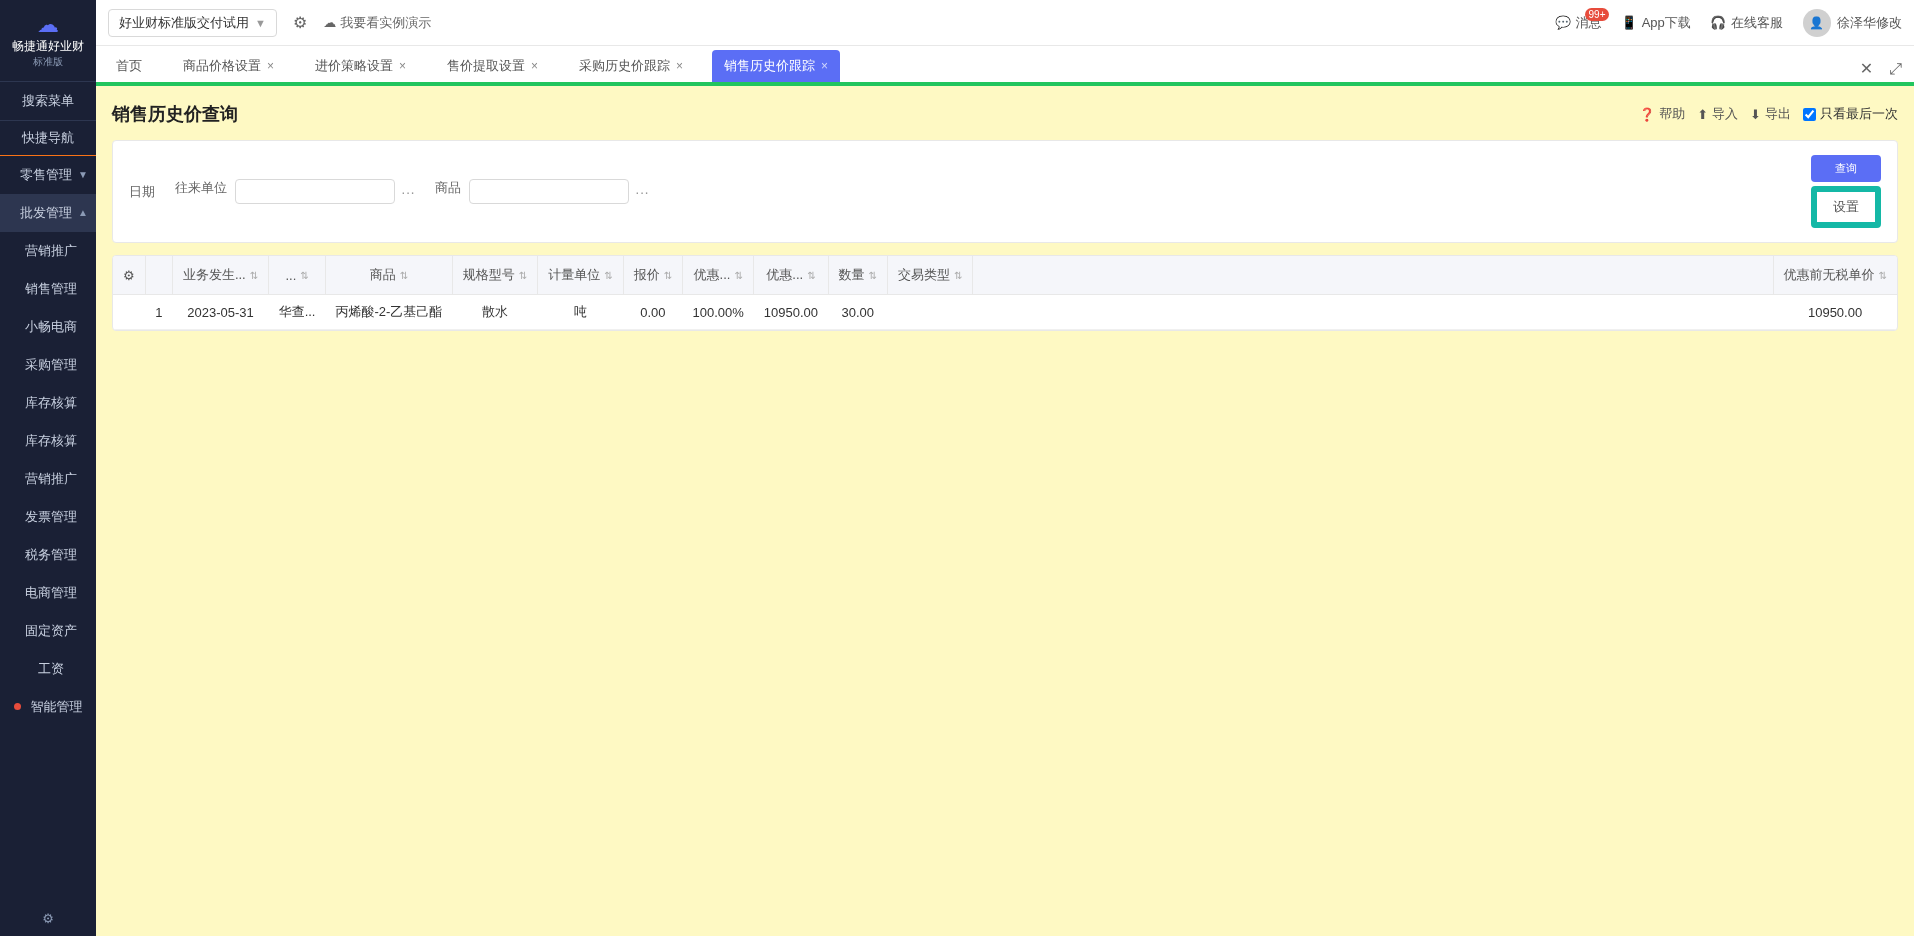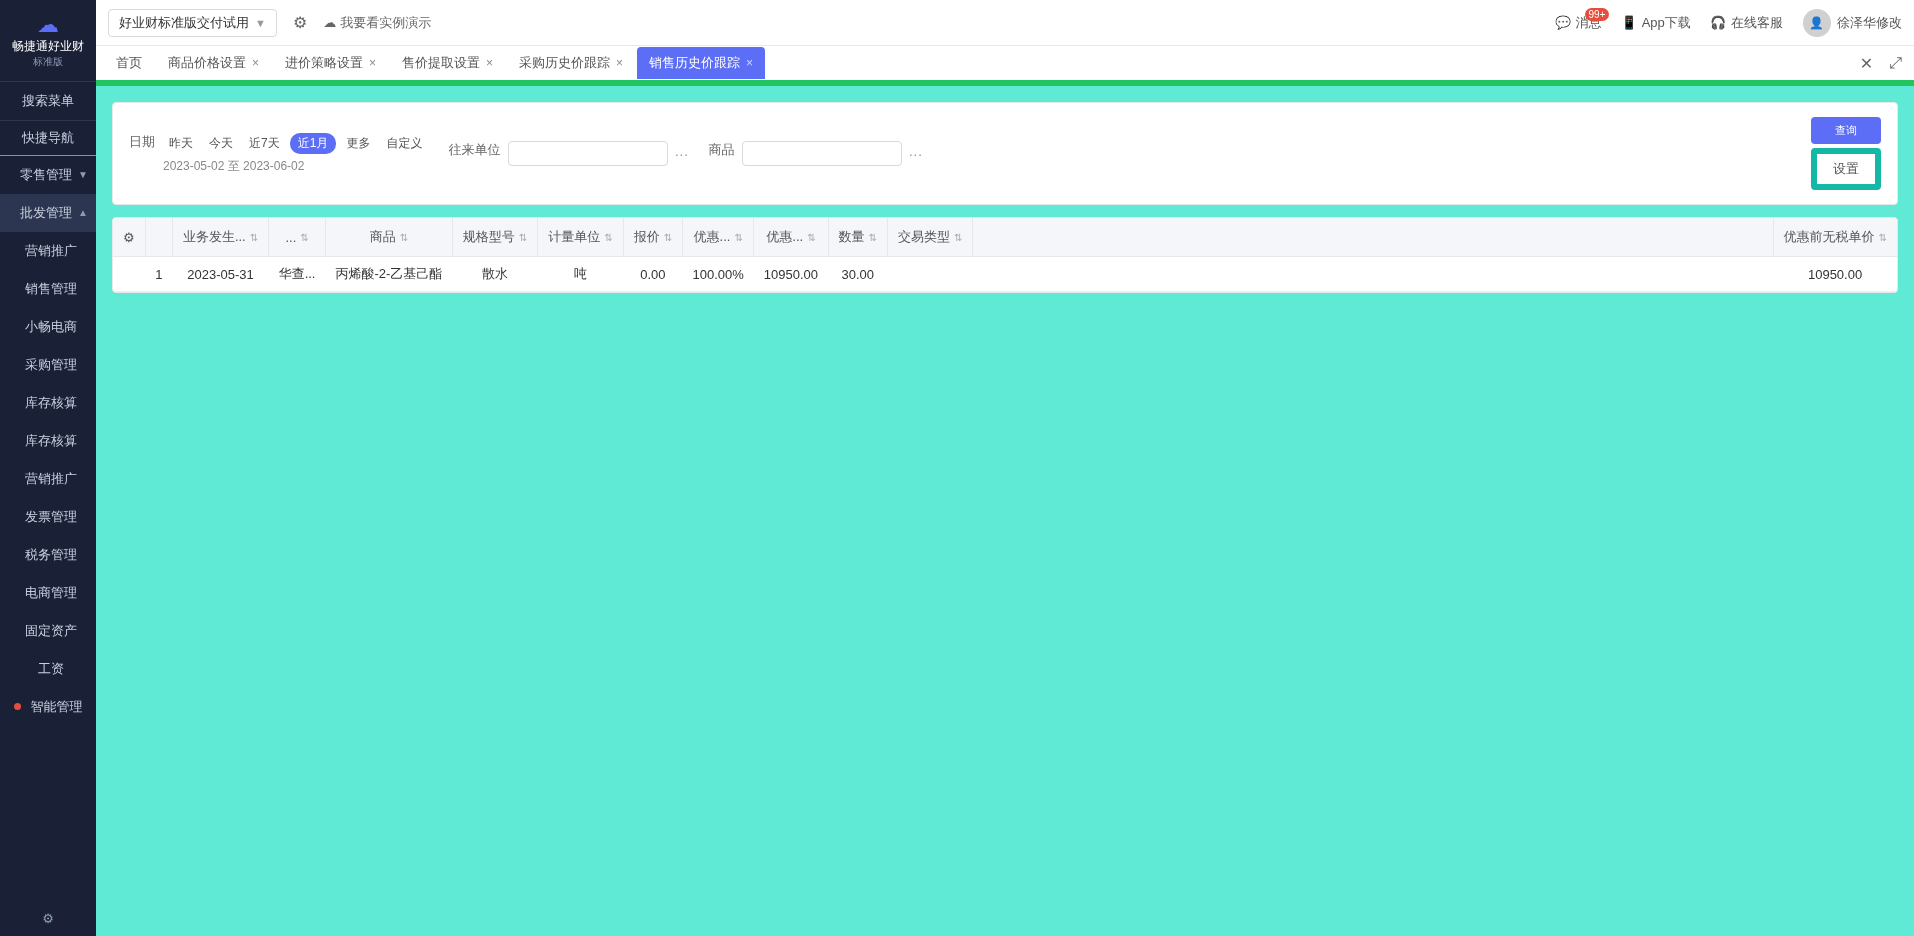--- a/index.html
+++ b/index.html
@@ -78,21 +78,21 @@
       cursor: pointer;
       color: #8b9ab5;
     }
 
     
     .main-area {
       flex: 1;
       display: flex;
       flex-direction: column;
       height: 100%;
-      background: #5eead4;
+      background: #fef9c3;
       overflow: hidden;
     }
 
     
     .topbar {
       background: #fff;
       height: 46px;
       display: flex;
       align-items: center;
       padding: 0 12px;
@@ -166,24 +166,24 @@
       display: flex; align-items: center; justify-content: center;
       font-size: 12px;
       color: #666;
     }
 
     
     .tabbar {
       background: #fff;
       height: 40px;
       display: flex;
-      align-items: center;
+      align-items: flex-end;
       padding: 0 8px;
-      border-bottom: 6px solid #22c55e;
-      gap: 2px;
+      border-bottom: 4px solid #22c55e;
+      gap: 17px;
       flex-shrink: 0;
     }
     .tab {
       padding: 0 12px;
       height: 32px;
       display: flex;
       align-items: center;
       gap: 6px;
       border-radius: 4px 4px 0 0;
       cursor: pointer;
@@ -512,35 +512,45 @@
       <span class="close-btn">×</span>
     </div>
     <div class="tabbar-actions">
       <button class="tabbar-btn">✕</button>
       <button class="tabbar-btn">⤢</button>
     </div>
   </div>
 
   <div class="content">
 
+    <div class="page-header">
+      <h1 class="page-title">销售历史价查询</h1>
+      <div class="page-actions">
+        <div class="action-link">
+          <span>❓</span>
+          <span>帮助</span>
+        </div>
+        <div class="action-link">
+          <span>⬆</span>
+          <span>导入</span>
+        </div>
+        <div class="action-link">
+          <span>⬇</span>
+          <span>导出</span>
+        </div>
+        <div class="only-last-checkbox">
+          <input type="checkbox" checked="" style="">
+          <span>只看最后一次</span>
+        </div>
+      </div>
+    </div>
 
     <div class="filter-bar">
       <div class="filter-group">
         <span class="filter-label">日期</span>
-        <div style="display:flex;flex-direction:column;gap:2px;">
-          <div class="date-btns">
-            <span class="date-btn">昨天</span>
-            <span class="date-btn">今天</span>
-            <span class="date-btn">近7天</span>
-            <span class="date-btn active">近1月</span>
-            <span class="date-btn">更多</span>
-            <span class="date-btn">自定义</span>
-          </div>
-          <div class="date-range-text">2023-05-02 至 2023-06-02</div>
-        </div>
       </div>
 
       <div class="filter-group">
         <span class="filter-label">往来单位</span>
         <div class="filter-input-group">
           <input class="filter-input" type="text" style="">
           <span class="filter-dots">···</span>
         </div>
       </div>
 

